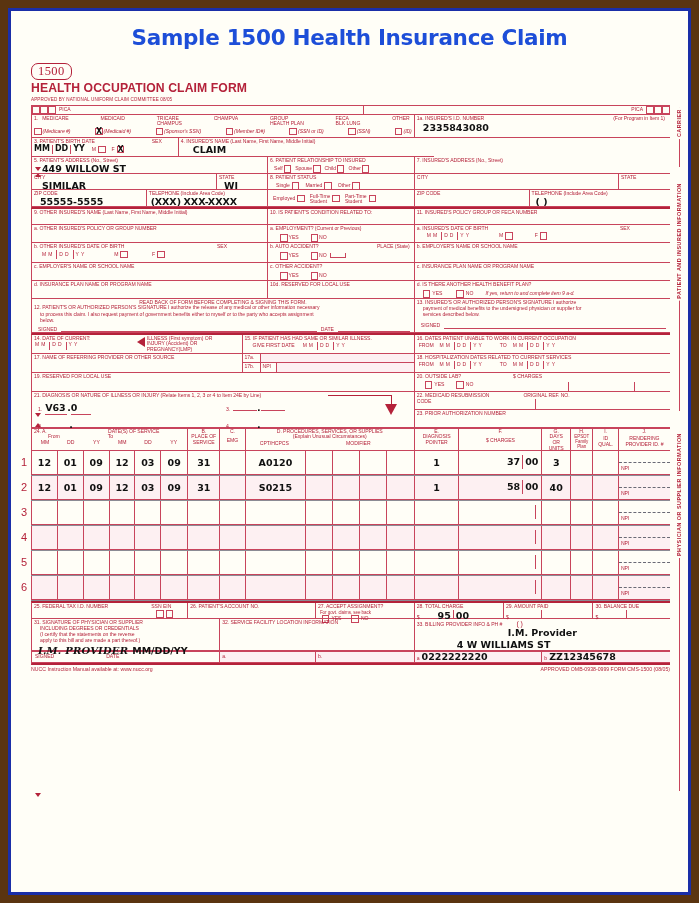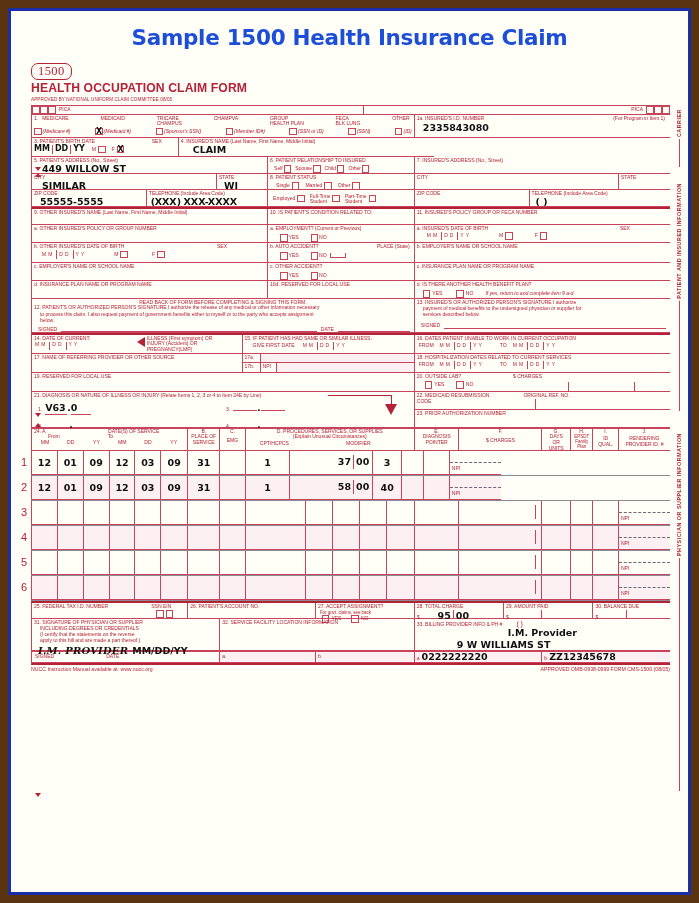--- a/index.html
+++ b/index.html
@@ -760,20 +760,27 @@
               <div class="val val-md" style="width: 16.66%; text-align: center; padding-top: 7px; border-right: 0.8px solid rgb(200, 68, 92);">12</div>
               <div class="val val-md" style="width: 16.66%; text-align: center; padding-top: 7px; border-right: 0.8px solid rgb(200, 68, 92);">03</div>
               <div class="val val-md" style="width: 16.66%; text-align: center; padding-top: 7px;">09</div>
             </div>
             <div class="cell " style="width: 5%; height: 24px;">
               <div class="val val-md" style="text-align:center;padding-top:7px;">31</div>
             </div>
             <div class="cell " style="width: 4%; height: 24px;">
               <div class="val val-md" style="text-align:center;padding-top:7px;"></div>
             </div>
+            <div class="cell " style="width: 26.5%; height: 24px; padding: 0px; display: flex;">
+              <div class="val val-md" style="width: 36%; text-align: center; padding-top: 7px; border-right: 0.8px solid rgb(200, 68, 92);">A0120</div>
+              <div class="val val-sm" style="width: 16%; text-align: center; padding-top: 7px; border-right: 0.8px solid rgb(200, 68, 92);"></div>
+              <div class="val val-sm" style="width: 16%; text-align: center; padding-top: 7px; border-right: 0.8px solid rgb(200, 68, 92);"></div>
+              <div class="val val-sm" style="width: 16%; text-align: center; padding-top: 7px; border-right: 0.8px solid rgb(200, 68, 92);"></div>
+              <div class="val val-sm" style="width: 16%; text-align: center; padding-top: 7px;"></div>
+            </div>
             <div class="cell " style="width: 7%; height: 24px;">
               <div class="val val-md" style="text-align:center;padding-top:7px;">1</div>
             </div>
             <div class="cell " style="width: 13%; height: 24px; padding: 0px; display: flex; align-items: center; justify-content: flex-end;">
               <span class="val val-md">37</span>
               <span style="border-left:0.8px solid #c8445c;height:14px;margin:0 2px;"></span>
               <span class="val val-md" style="margin-right:3px;">00</span>
             </div>
             <div class="cell " style="width: 4.5%; height: 24px;">
               <div class="val val-md" style="text-align:center;padding-top:7px;">3</div>
@@ -802,20 +809,27 @@
               <div class="val val-md" style="width: 16.66%; text-align: center; padding-top: 7px; border-right: 0.8px solid rgb(200, 68, 92);">12</div>
               <div class="val val-md" style="width: 16.66%; text-align: center; padding-top: 7px; border-right: 0.8px solid rgb(200, 68, 92);">03</div>
               <div class="val val-md" style="width: 16.66%; text-align: center; padding-top: 7px;">09</div>
             </div>
             <div class="cell shade" style="width: 5%; height: 24px;">
               <div class="val val-md" style="text-align:center;padding-top:7px;">31</div>
             </div>
             <div class="cell shade" style="width: 4%; height: 24px;">
               <div class="val val-md" style="text-align:center;padding-top:7px;"></div>
             </div>
+            <div class="cell shade" style="width: 26.5%; height: 24px; padding: 0px; display: flex;">
+              <div class="val val-md" style="width: 36%; text-align: center; padding-top: 7px; border-right: 0.8px solid rgb(200, 68, 92);">S0215</div>
+              <div class="val val-sm" style="width: 16%; text-align: center; padding-top: 7px; border-right: 0.8px solid rgb(200, 68, 92);"></div>
+              <div class="val val-sm" style="width: 16%; text-align: center; padding-top: 7px; border-right: 0.8px solid rgb(200, 68, 92);"></div>
+              <div class="val val-sm" style="width: 16%; text-align: center; padding-top: 7px; border-right: 0.8px solid rgb(200, 68, 92);"></div>
+              <div class="val val-sm" style="width: 16%; text-align: center; padding-top: 7px;"></div>
+            </div>
             <div class="cell shade" style="width: 7%; height: 24px;">
               <div class="val val-md" style="text-align:center;padding-top:7px;">1</div>
             </div>
             <div class="cell shade" style="width: 13%; height: 24px; padding: 0px; display: flex; align-items: center; justify-content: flex-end;">
               <span class="val val-md">58</span>
               <span style="border-left:0.8px solid #c8445c;height:14px;margin:0 2px;"></span>
               <span class="val val-md" style="margin-right:3px;">00</span>
             </div>
             <div class="cell shade" style="width: 4.5%; height: 24px;">
               <div class="val val-md" style="text-align:center;padding-top:7px;">40</div>
@@ -1098,21 +1112,21 @@
       </div>
       <div class="cell" style="width:30.5%;height:32px;">
         <div class="pad lbl">32. SERVICE FACILITY LOCATION INFORMATION</div>
       </div>
       <div class="cell nb-r" style="width:40%;height:32px;">
         <div class="pad" style="display:flex;align-items:baseline;">
           <span class="lbl">33. BILLING PROVIDER INFO &amp; PH #</span>
           <span class="lbl" style="margin-left:14px;font-size:7px;">(          )</span>
         </div>
         <div class="val val-md" style="text-align:center;margin-top:0px;">I.M. Provider</div>
-        <div class="val val-md" style="padding-left:42px;margin-top:1px;">9 W WILLIAMS ST</div>
+        <div class="val val-md" style="padding-left:42px;margin-top:1px;">4 W WILLIAMS ST</div>
         <div class="val val-md" style="padding-left:42px;">ANYTOWN WI 55555-1234</div>
       </div>
     </div>
 
     <div class="row leftbar thick">
       <div class="cell" style="width:29.5%;height:11px;">
         <div style="display:flex;align-items:center;padding:2px 3px 0 3px;">
           <span class="lbl">SIGNED</span>
           <span class="lbl" style="margin-left:52px;">DATE</span>
         </div>

